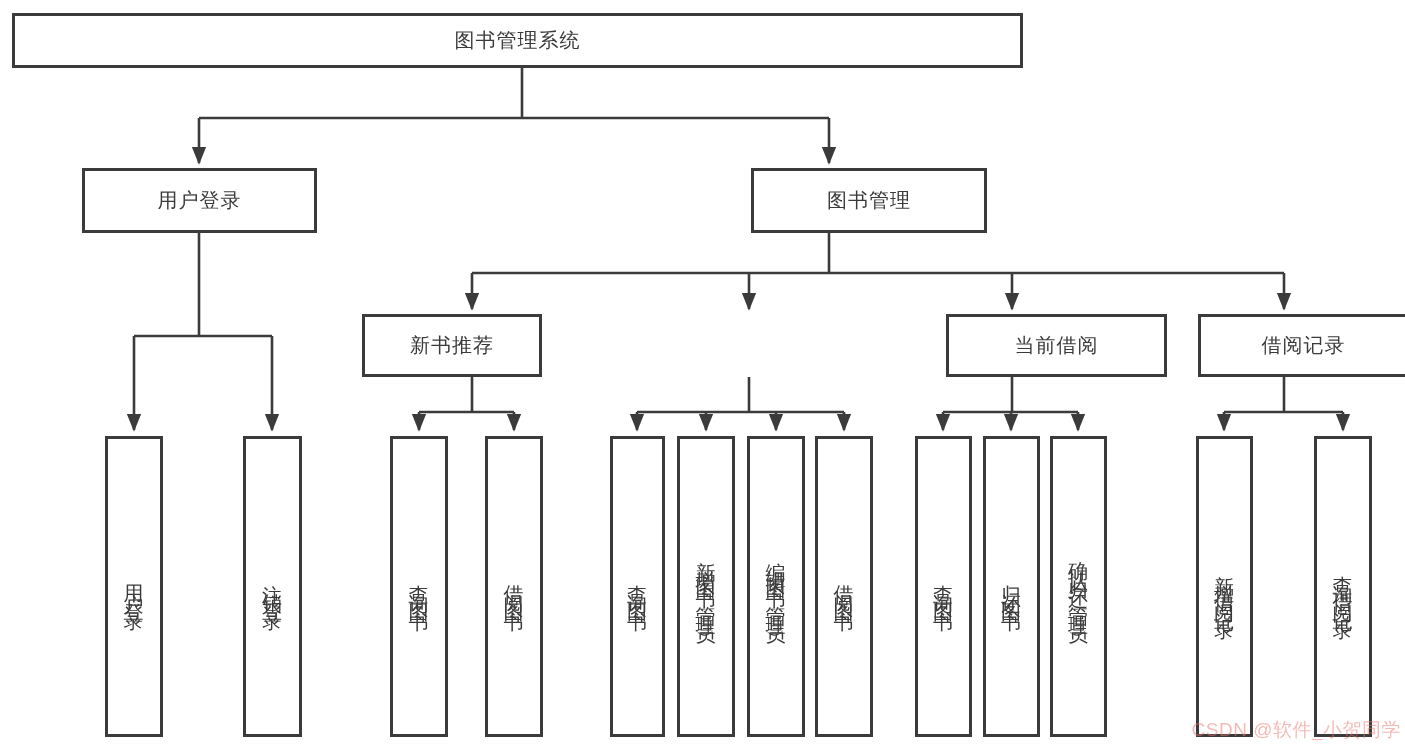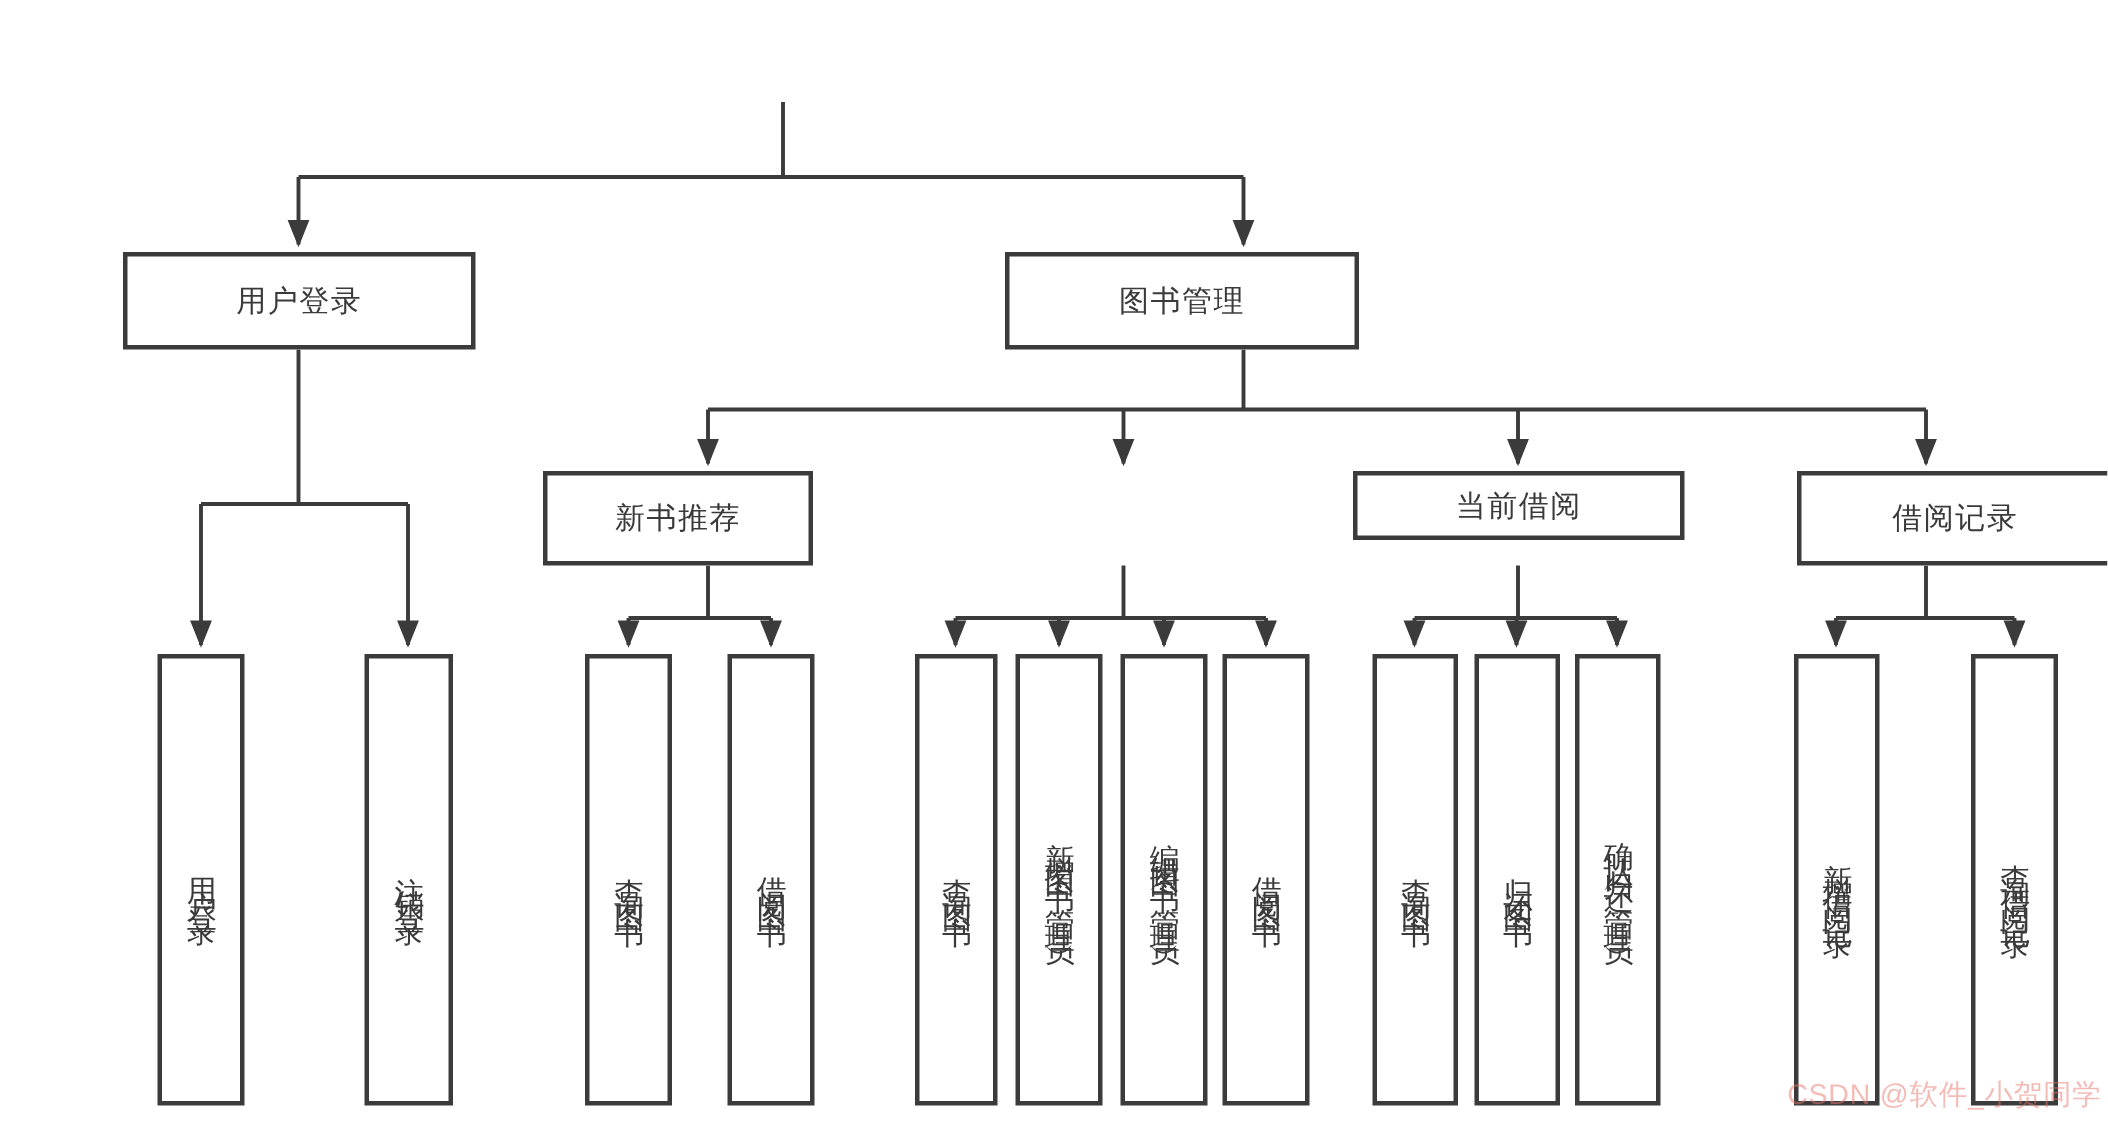--- a/index.html
+++ b/index.html
@@ -92,26 +92,27 @@
       <path d="M1011,412 V430" marker-end="url(#arrow)"></path>
       <path d="M1078,412 V430" marker-end="url(#arrow)"></path>
 
       <path d="M1284,377 V412"></path>
       <path d="M1224,412 H1343"></path>
       <path d="M1224,412 V430" marker-end="url(#arrow)"></path>
       <path d="M1343,412 V430" marker-end="url(#arrow)"></path>
     </g>
   </svg>
 
+  <div class="box" style="left:12px;top:13px;width:1011px;height:55px">图书管理系统</div>
 
   <div class="box" style="left:82px;top:168px;width:235px;height:65px">用户登录</div>
-  <div class="box" style="left:670px;top:168px;width:236px;height:65px">图书管理</div>
+  <div class="box" style="left:751px;top:168px;width:236px;height:65px">图书管理</div>
 
   <div class="box" style="left:362px;top:314px;width:180px;height:63px">新书推荐</div>
-  <div class="box" style="left:902px;top:314px;width:221px;height:46px">当前借阅</div>
+  <div class="box" style="left:946px;top:314px;width:221px;height:63px">当前借阅</div>
   <div class="box" style="left:1198px;top:314px;width:211px;height:63px">借阅记录</div>
 
   <div class="box v" style="left:105px;top:436px;width:58px;height:301px">用户登录</div>
   <div class="box v" style="left:243px;top:436px;width:59px;height:301px">注销登录</div>
 
   <div class="box v" style="left:390px;top:436px;width:58px;height:301px">查询图书</div>
   <div class="box v" style="left:485px;top:436px;width:58px;height:301px">借阅图书</div>
 
   <div class="box v" style="left:610px;top:436px;width:55px;height:301px">查询图书</div>
   <div class="box v" style="left:677px;top:436px;width:58px;height:301px">新增图书（管理员）</div>

